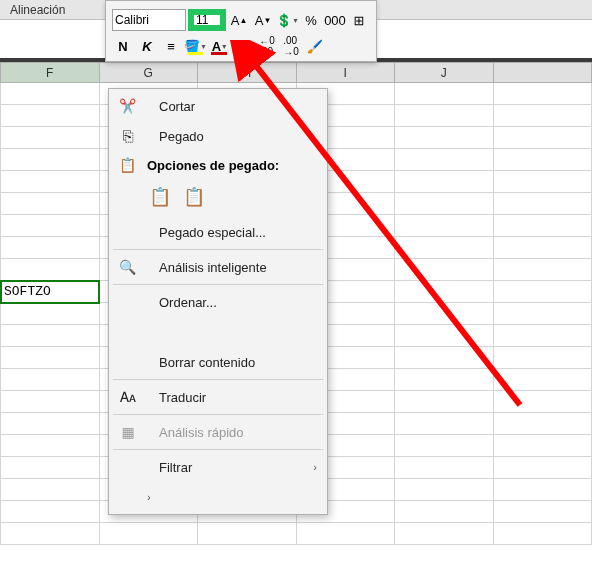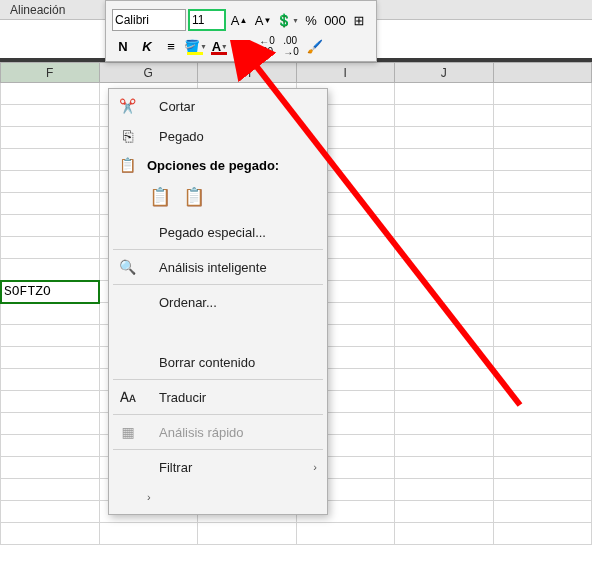--- a/index.html
+++ b/index.html
@@ -4,21 +4,21 @@
 <style>
 * { box-sizing: border-box; margin: 0; padding: 0; }
 body { font-family: "Segoe UI", Arial, sans-serif; font-size: 13px; background: #fff; width: 592px; height: 562px; overflow: hidden; position: relative; }
 
 
 .ribbon-area { background: #e6e6e6; border-bottom: 1px solid #c0c0c0; }
 .ribbon-tab { padding: 3px 10px 2px; font-size: 12px; color: #333; }
 .mini-toolbar { position: absolute; left: 105px; top: 0; background: #f3f3f3; border: 1px solid #b0b0b0; box-shadow: 0 2px 5px rgba(0,0,0,0.2); padding: 4px 6px; z-index: 10; }
 .mini-row { display: flex; align-items: flex-end; gap: 2px; height: 26px; }
 .font-select { width: 74px; height: 22px; font-size: 12px; border: 1px solid #a0a0a0; background: #fff; padding: 0 2px; }
-.size-select { width: 38px; height: 22px; font-size: 12px; border: 2px solid #22c55e; background: #fff; padding: 0 2px; }
+.size-select { width: 38px; height: 22px; font-size: 12px; border: 6px solid #22c55e; background: #fff; padding: 0 2px; }
 .tb-btn { min-width: 22px; height: 22px; display: inline-flex; align-items: center; justify-content: center; cursor: pointer; font-size: 13px; position: relative; }
 .dd { font-size: 8px; margin-left: 1px; color: #555; }
 .sup { font-size: 8px; vertical-align: super; }
 .bold-n { font-weight: bold; }
 .italic-k { font-style: italic; font-weight: bold; }
 .fill-swatch { width: 16px; height: 3px; background: #ffff00; position: absolute; bottom: 2px; left: 3px; }
 .font-swatch { width: 16px; height: 3px; background: #d00000; position: absolute; bottom: 2px; left: 3px; }
 
 
 .sheet-container { position: absolute; top: 62px; left: 0; right: 0; bottom: 0; overflow: hidden; }

